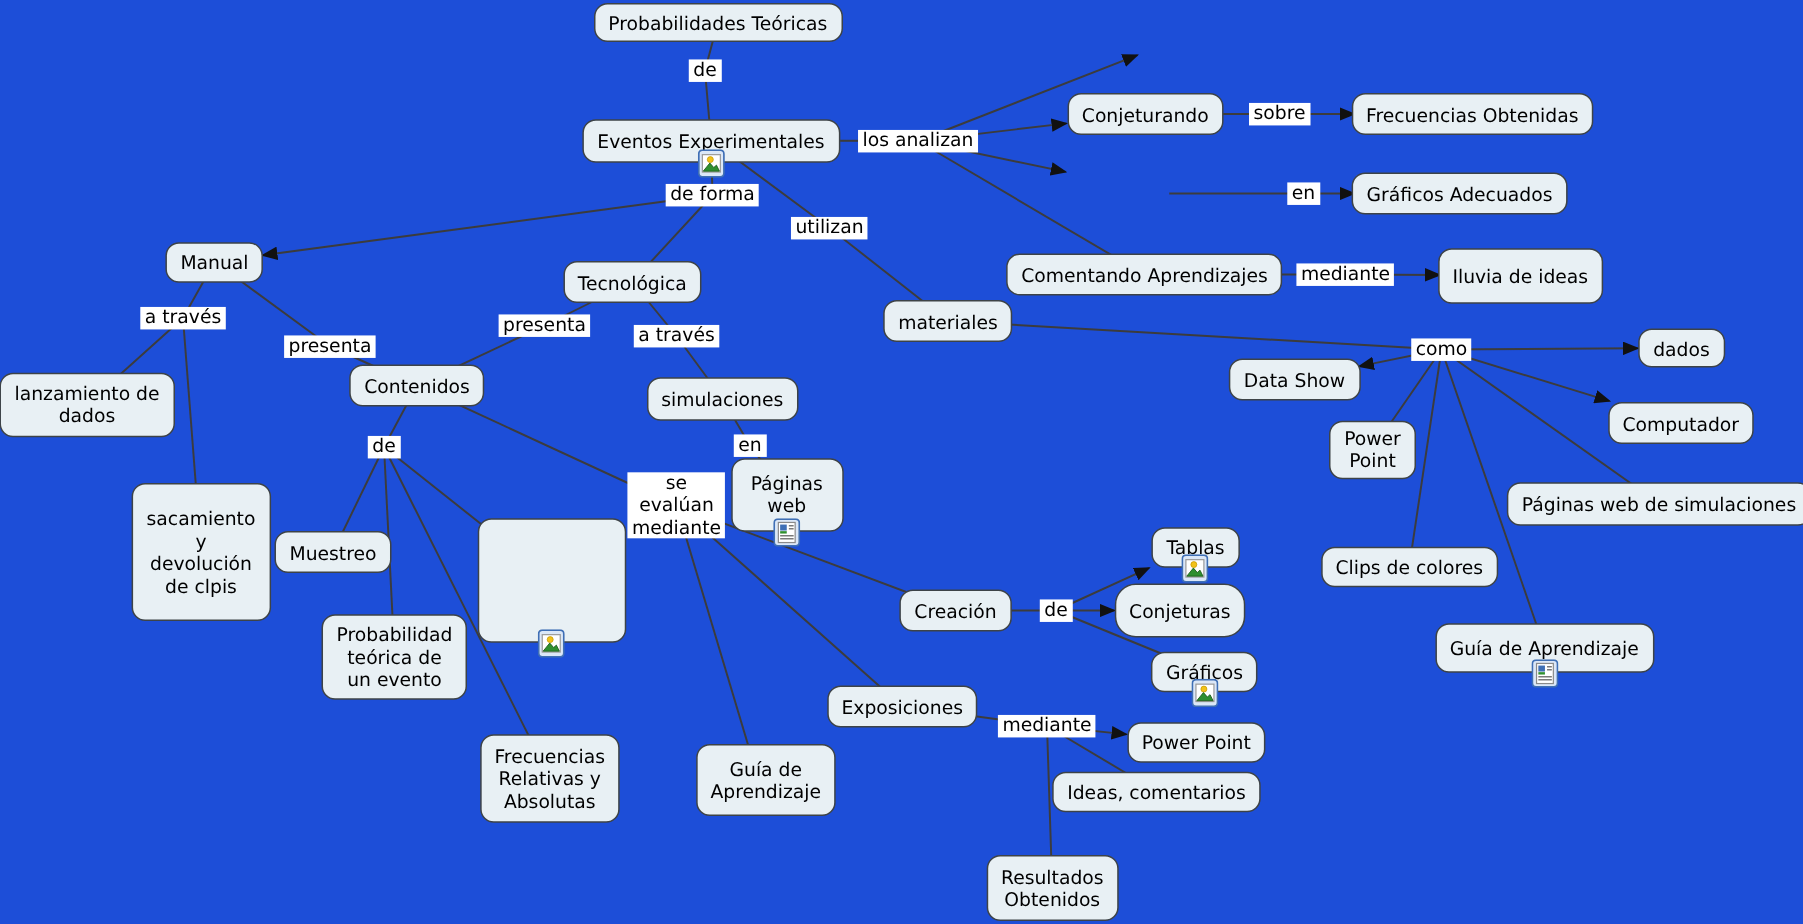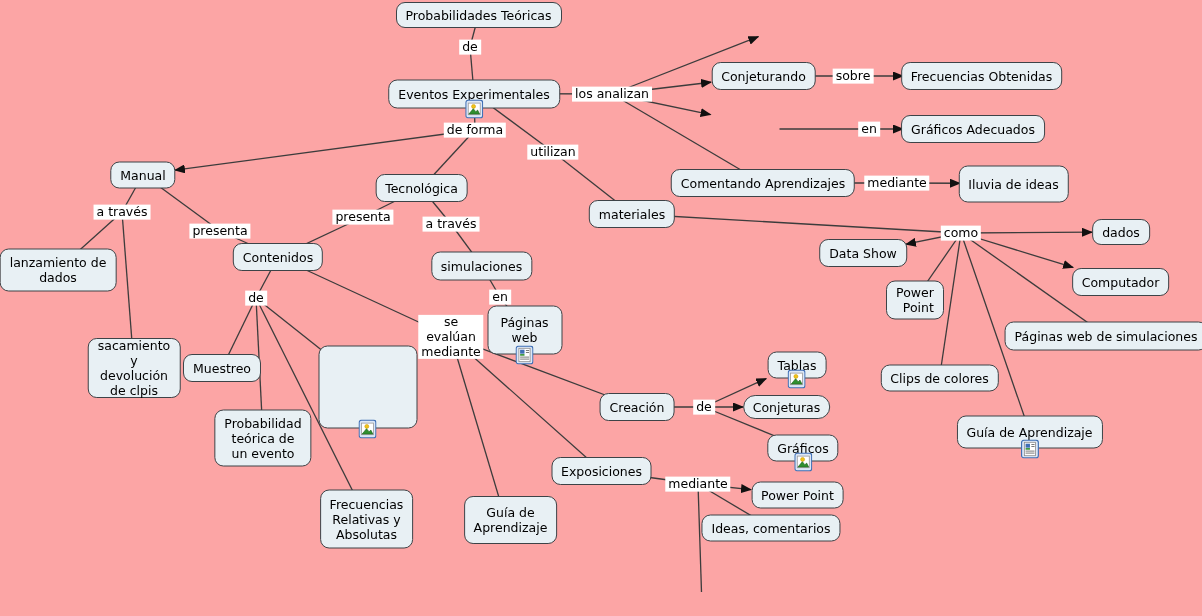--- a/index.html
+++ b/index.html
@@ -1,18 +1,18 @@
 <!DOCTYPE html>
 <html><head>
 <meta charset="utf-8">
 <style>
   html,body { margin:0; padding:0; background:#ffffff; }
   #cmap {
     position:relative; width:1202px; height:616px; overflow:hidden;
-    background:#fca5a5;
+    background:#1d4ed8;
     font-family:"DejaVu Sans","Liberation Sans",sans-serif;
     font-size:12.5px; color:#000;
   }
   #edges-svg { position:absolute; left:0; top:0; z-index:1; }
   .node {
     position:absolute; transform:translate(-50%,-50%);
     background:var(--node-fill); border:1.3px solid var(--node-border);
     border-radius:9px; box-sizing:border-box;
     display:flex; align-items:center; justify-content:center;
     text-align:center; white-space:pre; line-height:1.2;
@@ -103,36 +103,36 @@
     <div class="node" style="left: 763.5px; top: 76px; min-width: 101px; height: 28px;"><span>Conjeturando</span></div>
     <div class="node" style="left: 981.5px; top: 76px; min-width: 153px; height: 28px;"><span>Frecuencias Obtenidas</span></div>
     <div class="node" style="left: 973px; top: 129px; min-width: 136px; height: 28px;"><span>Gráficos Adecuados</span></div>
     <div class="node" style="left: 763px; top: 183px; min-width: 174px; height: 28px;"><span>Comentando Aprendizajes</span></div>
     <div class="node" style="left: 1013.5px; top: 183.5px; min-width: 103px; height: 37px;"><span>Iluvia de ideas</span></div>
     <div class="node" style="left: 632px; top: 214px; min-width: 78px; height: 28px;"><span>materiales</span></div>
     <div class="node" style="left: 863px; top: 253px; min-width: 82px; height: 28px;"><span>Data Show</span></div>
     <div class="node" style="left: 1121px; top: 232px; min-width: 54px; height: 26px;"><span>dados</span></div>
     <div class="node" style="left: 1120.5px; top: 282px; min-width: 91px; height: 28px;"><span>Computador</span></div>
     <div class="node" style="left: 1106px; top: 335.5px; min-width: 192px; height: 29px;"><span>Páginas web de simulaciones</span></div>
-    <div class="node" style="left: 915px; top: 299.5px; min-width: 58px; height: 39px; text-align: right;"><span>Power
+    <div class="node" style="left: 915px; top: 299.5px; min-width: 58px; height: 39px;"><span>Power
 Point</span></div>
     <div class="node" style="left: 939.5px; top: 377.5px; min-width: 111px; height: 27px;"><span>Clips de colores</span></div>
     <div class="node" style="left: 1029.5px; top: 431.5px; min-width: 137px; height: 33px;"><span>Guía de Aprendizaje</span><span class="res-icon"><svg viewBox="0 0 18 19" width="18" height="19">
           <rect x="0.6" y="0.6" width="16.8" height="17.8" rx="2.5" fill="#dbe7f7" stroke="#3f6fb5" stroke-width="1.2"></rect>
           <rect x="3.4" y="2.8" width="11.2" height="13.4" fill="#ffffff" stroke="#8a8a8a" stroke-width="0.8"></rect>
           <rect x="4.6" y="4.2" width="4.4" height="4" fill="#3f6fb5"></rect>
           <rect x="4.6" y="8.6" width="4.4" height="1.6" fill="#2f8f2f"></rect>
           <g stroke="#7a7a7a" stroke-width="1">
             <path d="M10.4 5 h3.2 M10.4 7 h3.2 M4.6 11.6 h9 M4.6 13.6 h9"></path>
           </g>
         </svg></span></div>
     <div class="node" style="left: 143px; top: 174.5px; min-width: 60px; height: 27px;"><span>Manual</span></div>
     <div class="node" style="left: 58px; top: 269.5px; min-width: 114px; height: 43px;"><span>lanzamiento de
 dados</span></div>
-    <div class="node" style="left: 134px; top: 368px; min-width: 86px; height: 60px;"><span>sacamiento
+    <div class="node" style="left: 134px; top: 368px; min-width: 86px; height: 92px;"><span>sacamiento
 y
 devolución
 de clpis</span></div>
     <div class="node" style="left: 278px; top: 257px; min-width: 86px; height: 28px;"><span>Contenidos</span></div>
     <div class="node" style="left: 421.5px; top: 188px; min-width: 89px; height: 28px;"><span>Tecnológica</span></div>
     <div class="node" style="left: 481.5px; top: 265.5px; min-width: 89px; height: 29px;"><span>simulaciones</span></div>
     <div class="node" style="left: 524.5px; top: 329.5px; min-width: 75px; height: 49px;"><span>Páginas
 web</span><span class="res-icon"><svg viewBox="0 0 18 19" width="18" height="19">
           <rect x="0.6" y="0.6" width="16.8" height="17.8" rx="2.5" fill="#dbe7f7" stroke="#3f6fb5" stroke-width="1.2"></rect>
           <rect x="3.4" y="2.8" width="11.2" height="13.4" fill="#ffffff" stroke="#8a8a8a" stroke-width="0.8"></rect>
@@ -155,30 +155,32 @@
     <div class="node" style="left: 366.5px; top: 518.5px; min-width: 89px; height: 59px;"><span>Frecuencias
 Relativas y
 Absolutas</span></div>
     <div class="node" style="left: 637px; top: 407px; min-width: 72px; height: 28px;"><span>Creación</span></div>
     <div class="node" style="left: 797px; top: 364.5px; min-width: 58px; height: 27px;"><span>Tablas</span><span class="res-icon"><svg viewBox="0 0 18 19" width="18" height="19">
           <rect x="0.6" y="0.6" width="16.8" height="17.8" rx="2.5" fill="#dbe7f7" stroke="#3f6fb5" stroke-width="1.2"></rect>
           <rect x="3" y="3.6" width="12" height="11.6" fill="#ffffff" stroke="#9a9a9a" stroke-width="0.8"></rect>
           <circle cx="8.3" cy="6.9" r="2" fill="#f2c21a" stroke="#c79b00" stroke-width="0.5"></circle>
           <path d="M3.6 14.6 L8 9.2 L10.6 12.2 L12.4 10.6 L14.4 14.6 Z" fill="#2f8f2f" stroke="#1d5e1d" stroke-width="0.6"></path>
         </svg></span></div>
-    <div class="node" style="left: 786.5px; top: 407px; min-width: 83px; height: 24px; border-radius: 14px;"><span>Conjeturas</span></div>
+    <div class="node" style="left: 786.5px; top: 407px; min-width: 83px; height: 36px; border-radius: 14px;"><span>Conjeturas</span></div>
     <div class="node" style="left: 803px; top: 447.5px; min-width: 66px; height: 27px;"><span>Gráficos</span><span class="res-icon"><svg viewBox="0 0 18 19" width="18" height="19">
           <rect x="0.6" y="0.6" width="16.8" height="17.8" rx="2.5" fill="#dbe7f7" stroke="#3f6fb5" stroke-width="1.2"></rect>
           <rect x="3" y="3.6" width="12" height="11.6" fill="#ffffff" stroke="#9a9a9a" stroke-width="0.8"></rect>
           <circle cx="8.3" cy="6.9" r="2" fill="#f2c21a" stroke="#c79b00" stroke-width="0.5"></circle>
           <path d="M3.6 14.6 L8 9.2 L10.6 12.2 L12.4 10.6 L14.4 14.6 Z" fill="#2f8f2f" stroke="#1d5e1d" stroke-width="0.6"></path>
         </svg></span></div>
     <div class="node" style="left: 601.5px; top: 471px; min-width: 91px; height: 28px;"><span>Exposiciones</span></div>
     <div class="node" style="left: 797.5px; top: 494.5px; min-width: 89px; height: 27px;"><span>Power Point</span></div>
     <div class="node" style="left: 771px; top: 527.5px; min-width: 130px; height: 27px;"><span>Ideas, comentarios</span></div>
+    <div class="node" style="left: 701.5px; top: 592px; min-width: 87px; height: 44px;"><span>Resultados
+Obtenidos</span></div>
     <div class="node" style="left: 510.5px; top: 520px; min-width: 85px; height: 48px;"><span>Guía de
 Aprendizaje</span></div>
     <div class="link-label" style="left: 470px; top: 47px;">de</div>
     <div class="link-label" style="left: 612px; top: 94px;">los analizan</div>
     <div class="link-label" style="left: 853px; top: 76px;">sobre</div>
     <div class="link-label" style="left: 869px; top: 129px;">en</div>
     <div class="link-label" style="left: 897px; top: 183px;">mediante</div>
     <div class="link-label" style="left: 475px; top: 130px;">de forma</div>
     <div class="link-label" style="left: 553px; top: 152px;">utilizan</div>
     <div class="link-label" style="left: 961px; top: 233px;">como</div>

